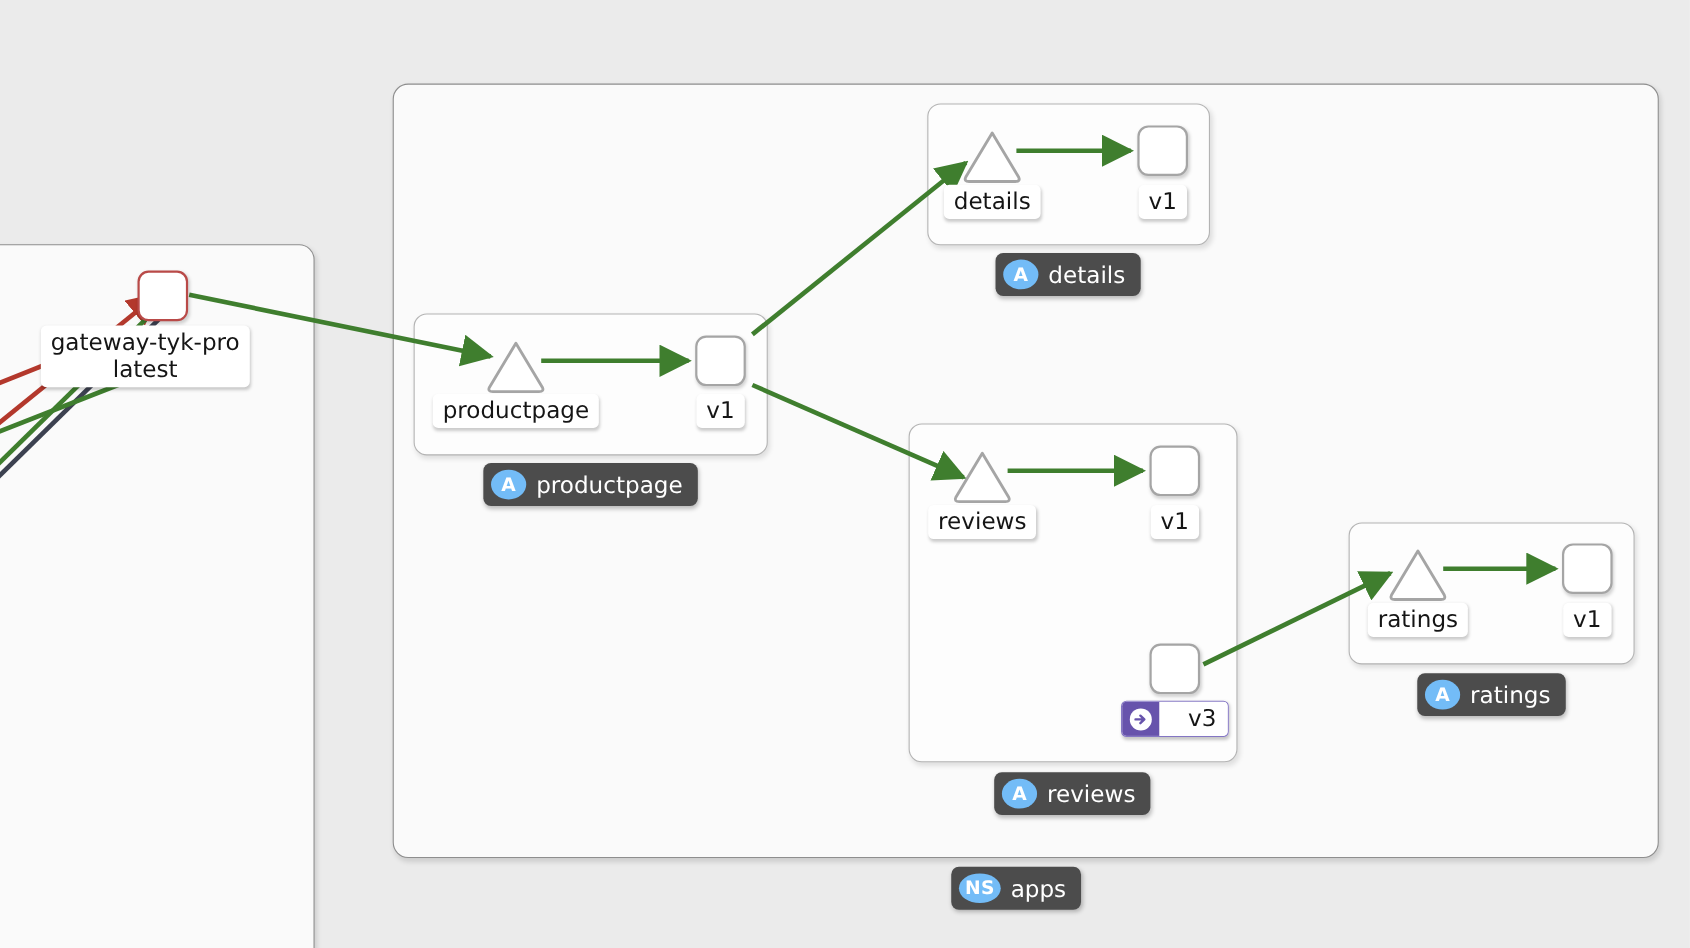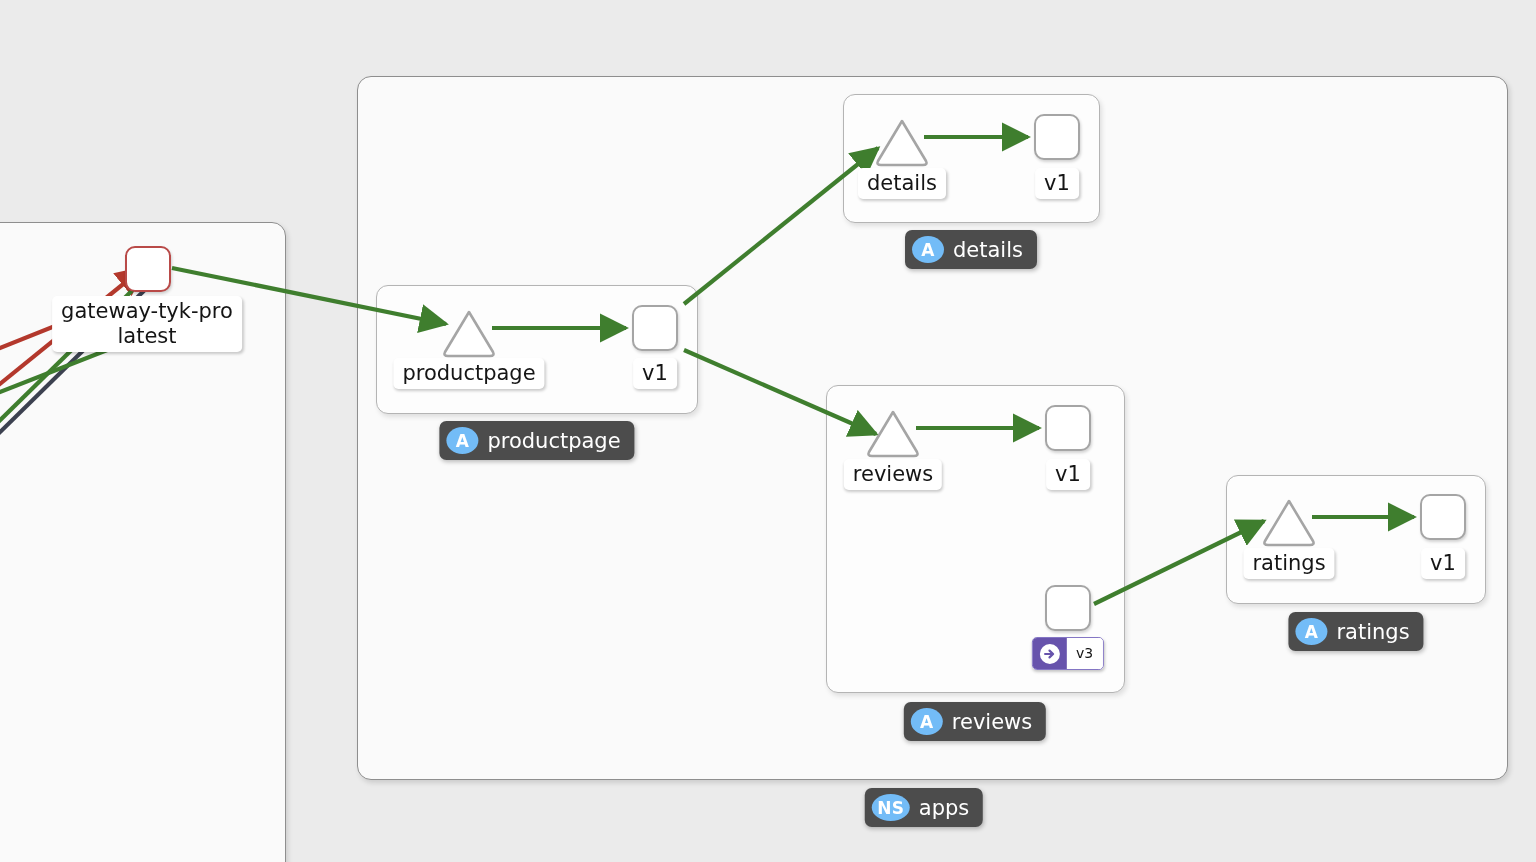--- a/index.html
+++ b/index.html
@@ -90,23 +90,23 @@
   .badged-label .badge-slot {
     background: #6753ac;
     display: flex;
     align-items: center;
     justify-content: center;
     padding: 0 6px;
   }
   .badged-label .badge-text {
     background: #ffffff;
     color: #151515;
-    font-size: 14px;
+    font-size: 21px;
     line-height: 25px;
-    padding: 3px 10px 3px 9px;
+    padding: 3px 10px 3px 26px;
     font-family: "DejaVu Sans", sans-serif;
   }
 
   
   .pill {
     position: absolute;
     display: flex;
     align-items: center;
     gap: 9px;
     background: #4c4c4c;
@@ -186,21 +186,21 @@
     <path d="M 924 137 L 1028 137" stroke="#3f7e2e" stroke-width="4.2" fill="none" marker-end="url(#arrow-green)"></path>
 
     <path d="M 916 428 L 1039 428" stroke="#3f7e2e" stroke-width="4.2" fill="none" marker-end="url(#arrow-green)"></path>
 
     <path d="M 1094 604 L 1264 521" stroke="#3f7e2e" stroke-width="4.2" fill="none" marker-end="url(#arrow-green)"></path>
 
     <path d="M 1312 517 L 1414 517" stroke="#3f7e2e" stroke-width="4.2" fill="none" marker-end="url(#arrow-green)"></path>
   </svg>
 
   <div class="node-square danger" style="left:125px; top:246px; width:46px; height:46px;"></div>
-  <div class="node-label" style="left:147px; top:296px;">gateway-tyk-pro
+  <div class="node-label" style="left:132px; top:296px;">gateway-tyk-pro
 latest</div>
 
   <div class="node-triangle" style="left:441px; top:308px;">
     <svg width="56" height="50" viewBox="0 0 56 50">
       <path d="M 28 4 L 52 44 Q 54 48 49 48 L 7 48 Q 2 48 4 44 Z" fill="#ffffff" stroke="#a5a5a5" stroke-width="2.6" stroke-linejoin="round"></path>
     </svg>
   </div>
   <div class="node-label" style="left:469px; top:358px;">productpage</div>
 
   <div class="node-square" style="left:632px; top:305px; width:46px; height:46px;"></div>

